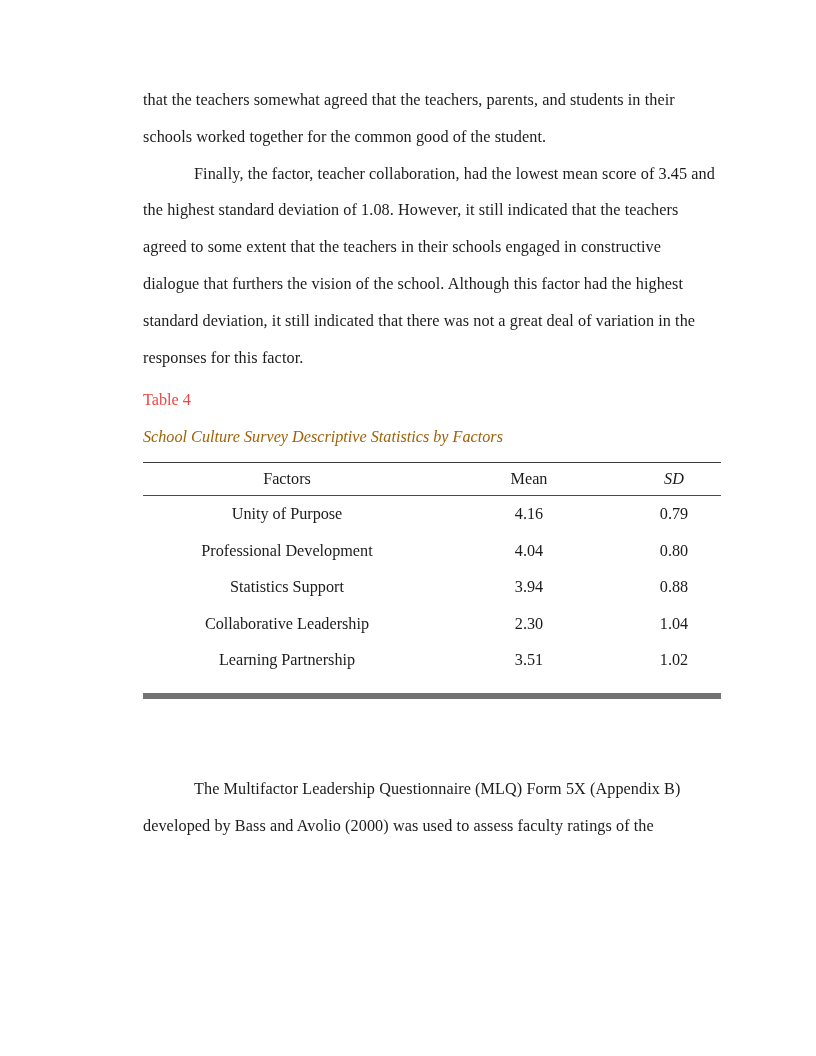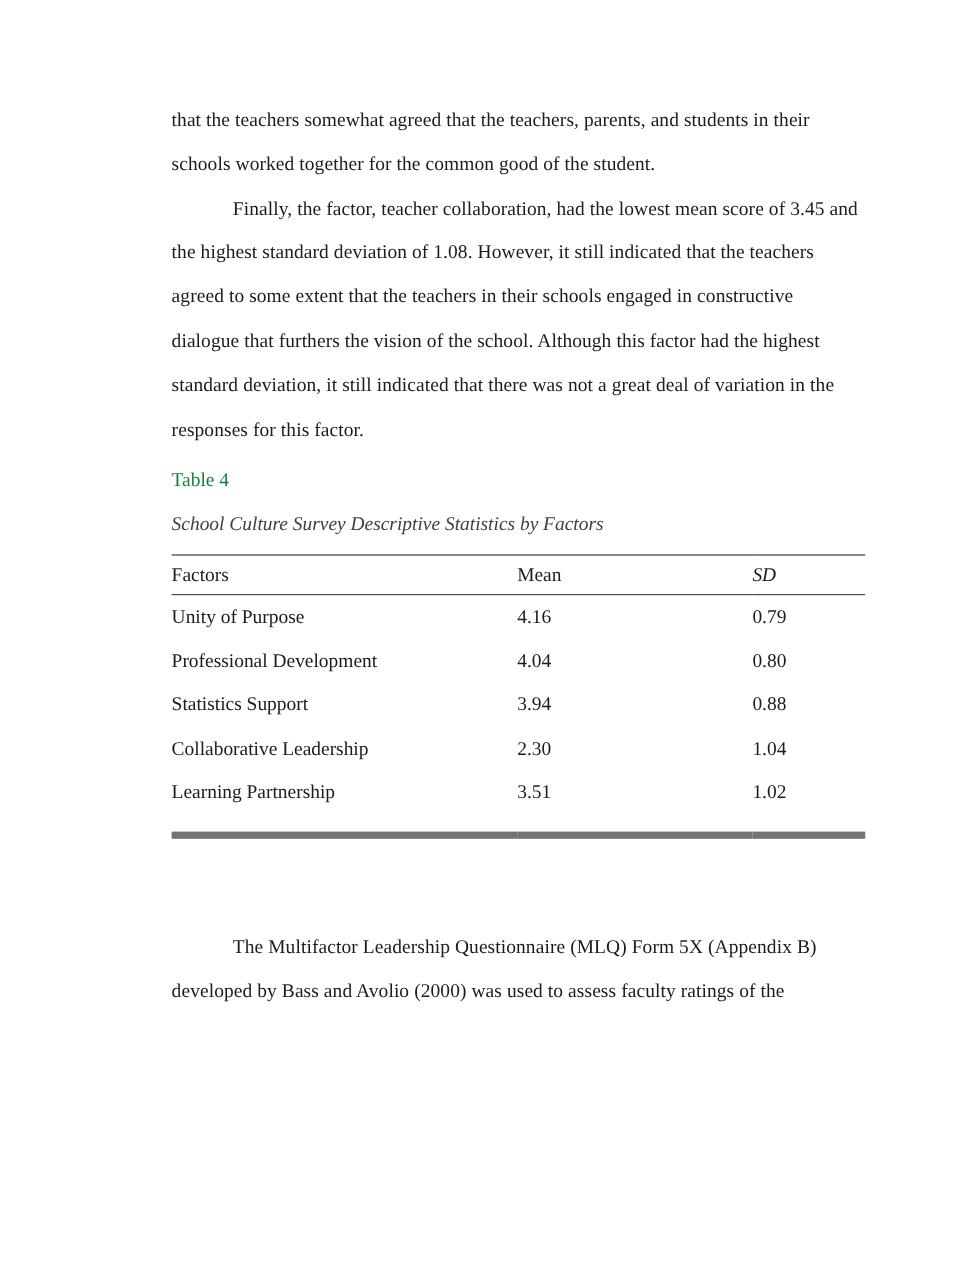--- a/index.html
+++ b/index.html
@@ -48,42 +48,42 @@
   .table-block {
     position: absolute;
     left: 143px;
     top: 389px;
     width: 578px;
   }
 
   .table-number {
     font-size: 16.2px;
     line-height: 22px;
-    color: #15803d;
+    color: #ef4444;
   }
 
   .table-caption {
     font-size: 16.2px;
     line-height: 22px;
     font-style: italic;
-    color: #404040;
+    color: #a16207;
     margin-top: 15px;
   }
 
   table.stats {
     width: 578px;
     border-collapse: collapse;
     margin-top: 14px;
     table-layout: fixed;
   }
 
   table.stats th,
   table.stats td {
     padding: 0;
-    text-align: left;
+    text-align: center;
     vertical-align: baseline;
     font-weight: normal;
     font-size: 16.2px;
     color: #1c1c1c;
   }
 
   col.c-factor { width: 288px; }
   col.c-mean   { width: 196px; }
   col.c-sd     { width: 94px; }
 

